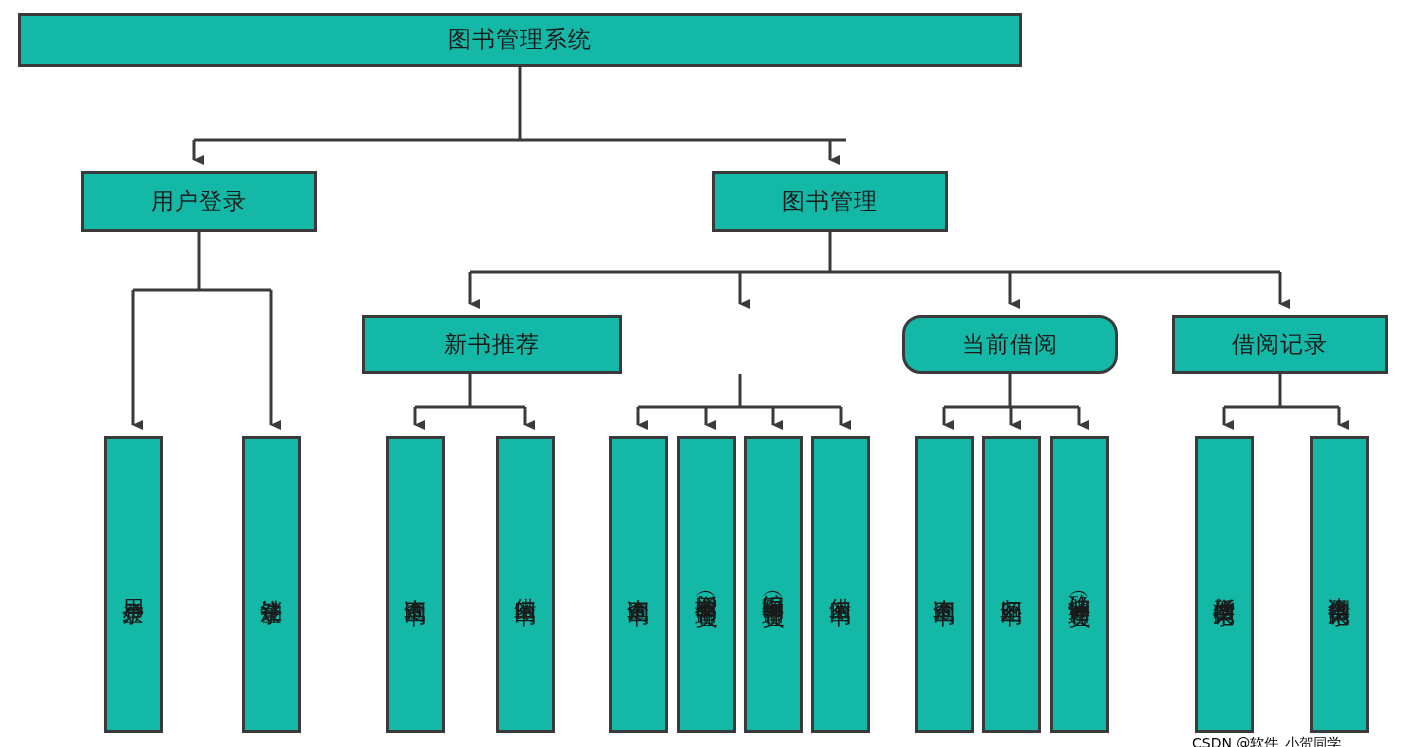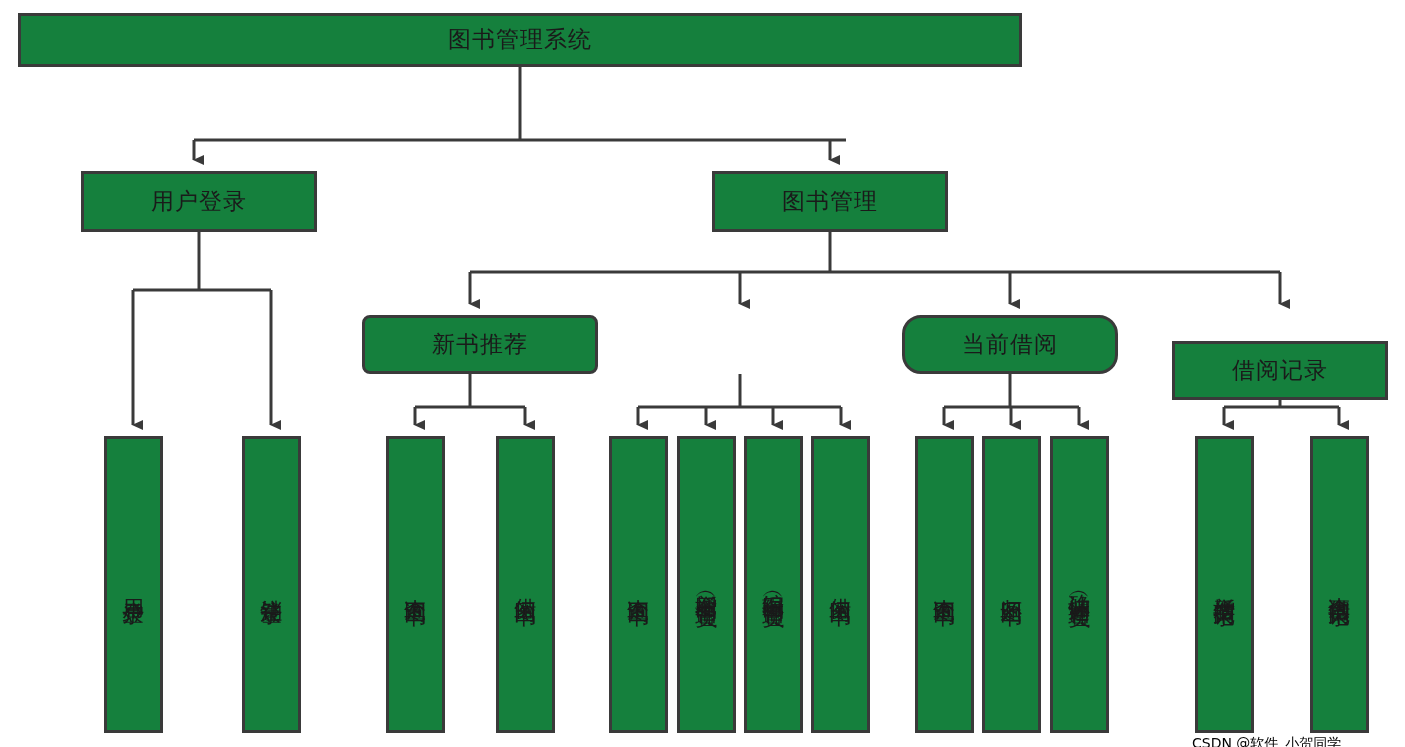--- a/index.html
+++ b/index.html
@@ -14,21 +14,21 @@
     position: relative;
     width: 1405px;
     height: 747px;
     background: #ffffff;
     overflow: hidden;
   }
   .node {
     position: absolute;
     box-sizing: border-box;
     border: 3px solid #3a3a3a;
-    background: #15803d;
+    background: #14b8a6;
     display: flex;
     align-items: center;
     justify-content: center;
     color: #1a1a1a;
   }
   .node.horiz {
     font-size: 23px;
     letter-spacing: 1px;
     line-height: 1.2;
   }
@@ -120,27 +120,27 @@
     <span class="txt">图书管理系统</span>
   </div>
 
   <div class="node horiz" style="left:81px; top:171px; width:236px; height:61px;">
     <span class="txt">用户登录</span>
   </div>
   <div class="node horiz" style="left:712px; top:171px; width:236px; height:61px;align-items:center;">
     <span class="txt">图书管理</span>
   </div>
 
-  <div class="node horiz" style="left:362px; top:315px; width:236px; height:59px;border-radius:8px;">
+  <div class="node horiz" style="left:362px; top:315px; width:260px; height:59px;">
     <span class="txt">新书推荐</span>
   </div>
   <div class="node horiz" style="left:902px; top:315px; width:216px; height:59px;border-radius:19px;">
     <span class="txt">当前借阅</span>
   </div>
-  <div class="node horiz" style="left:1172px; top:315px; width:216px; height:59px;margin-top:26px;">
+  <div class="node horiz" style="left:1172px; top:315px; width:216px; height:59px;">
     <span class="txt">借阅记录</span>
   </div>
 
   <div class="node vert" style="left:104px; top:436px; width:59px; height:297px;">
     <span class="txt">用户登录</span>
   </div>
   <div class="node vert" style="left:242px; top:436px; width:59px; height:297px;">
     <span class="txt">注销登录</span>
   </div>
 

